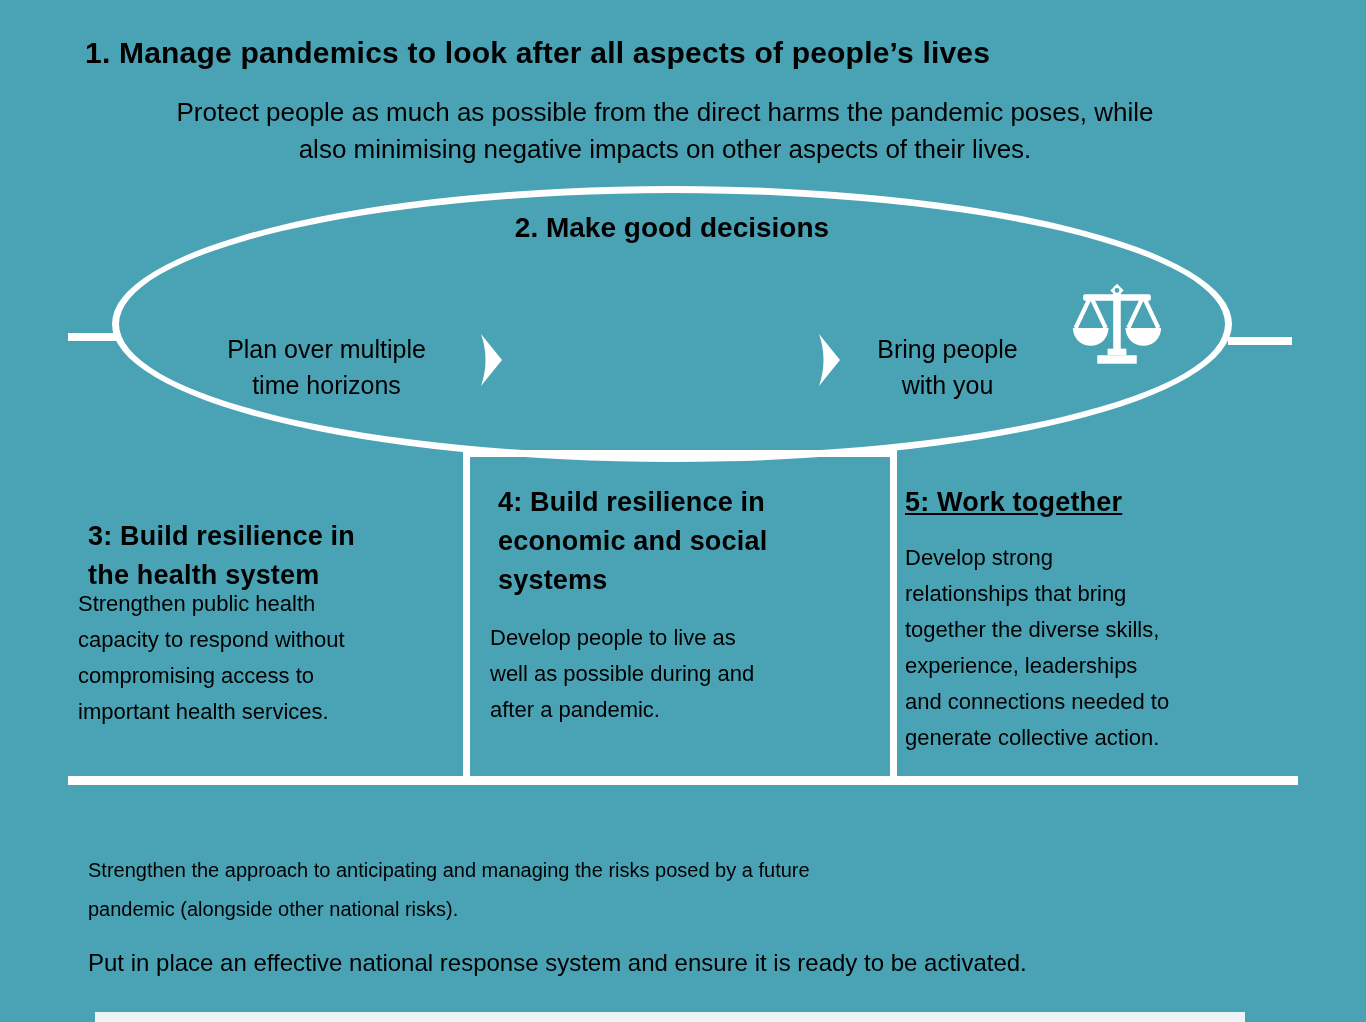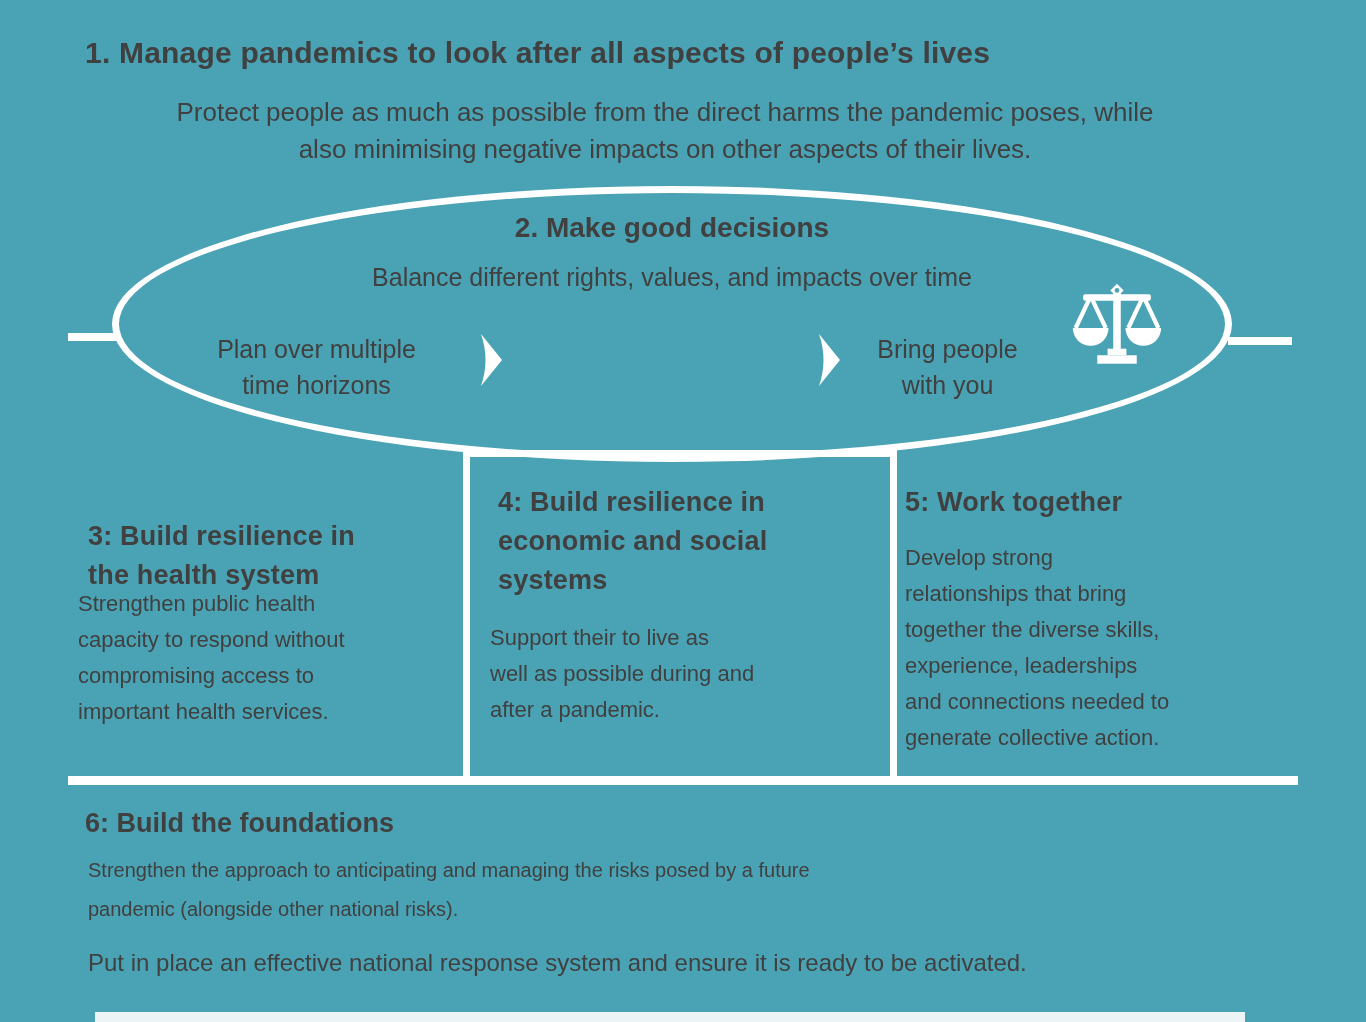--- a/index.html
+++ b/index.html
@@ -2,61 +2,61 @@
 <html><head>
 <meta charset="utf-8">
 <style>
   html,body{margin:0;padding:0;background:#3a8fa0;}
   #canvas{
     position:relative;
     width:1366px;height:1022px;
     background:#4AA3B4;
     overflow:hidden;
     font-family:"Liberation Sans","DejaVu Sans",sans-serif;
-    color:#404040;
+    color:#000000;
   }
   .abs{position:absolute;}
   .preline{white-space:pre-line;}
 
   .s1-title{left:85px;top:36px;font-size:30px;font-weight:bold;letter-spacing:.2px;}
   .s1-sub{left:40px;top:94px;width:1250px;font-size:26px;line-height:37px;text-align:center;}
 
   .ellipse{
     left:112px;top:186px;width:1106px;height:262px;
     border:7px solid #ffffff;border-radius:50%;
   }
   .tick{height:8px;background:#ffffff;}
   .tick-left{left:68px;top:333px;width:50px;}
   .tick-right{left:1228px;top:337px;width:64px;}
 
   .e-title{left:112px;top:212px;width:1120px;text-align:center;font-size:28px;font-weight:bold;}
   .e-sub{left:112px;top:263px;width:1120px;text-align:center;font-size:25px;}
 
   .step{top:331px;font-size:25px;line-height:36px;text-align:center;}
-  .step1{left:174px;width:285px;}
+  .step1{left:184px;width:285px;}
   .step2{left:512px;width:290px;}
   .step3{left:850px;width:195px;}
   .arrow{top:334px;width:22px;height:52px;}
   .arrow1{left:480px;}
   .arrow2{left:818px;}
   .scales{left:1070px;top:280px;width:94px;height:96px;}
 
   .divider-v{width:7px;background:#ffffff;top:450px;height:330px;}
   .divider-v1{left:463px;}
   .divider-v2{left:890px;}
   .cell-top-line{left:463px;top:450px;width:434px;height:7px;background:#ffffff;}
   .divider-h{left:68px;top:776px;width:1230px;height:9px;background:#ffffff;}
 
   .col-title{font-size:27px;font-weight:bold;line-height:39px;letter-spacing:.2px;}
   .col-body{font-size:22px;line-height:36px;}
   .col3-title{left:88px;top:483px;width:360px;margin-top:34px;}
   .col3-body{left:78px;top:586px;width:380px;}
   .col4-title{left:498px;top:483px;width:360px;}
   .col4-body{left:490px;top:620px;width:380px;}
-  .col5-title{left:905px;top:483px;width:360px;}
+  .col5-title{left:905px;top:483px;width:360px;text-decoration:underline;}
   .col5-body{left:905px;top:540px;width:370px;}
 
   .s6-title{left:85px;top:808px;font-size:27px;font-weight:bold;}
   .s6-p1{left:88px;top:851px;width:1220px;font-size:20px;line-height:39px;}
   .s6-p2{left:88px;top:944px;width:1240px;font-size:24px;line-height:38px;}
 
   .bottom-strip{left:95px;top:1012px;width:1150px;height:10px;background:#edf4f5;}
 </style>
 </head>
 <body>
@@ -65,21 +65,20 @@
 
   <div class="abs s1-title">1. Manage pandemics to look after all aspects of people’s lives</div>
   <div class="abs s1-sub preline">Protect people as much as possible from the direct harms the pandemic poses, while
 also minimising negative impacts on other aspects of their lives.</div>
 
   <div class="abs ellipse"></div>
   <div class="abs tick tick-left"></div>
   <div class="abs tick tick-right"></div>
 
   <div class="abs e-title">2. Make good decisions</div>
-  <div class="abs e-sub">Balance different rights, values, and impacts over time</div>
 
   <div class="abs step step1 preline">Plan over multiple
 time horizons</div>
   <div class="abs arrow arrow1">
     <svg width="22" height="52" viewBox="0 0 22 52">
         <path d="M1 0 Q10 26 1 52 L22 26 Z" fill="#ffffff"></path>
       </svg>
   </div>
   <div class="abs arrow arrow2">
     <svg width="22" height="52" viewBox="0 0 22 52">
@@ -116,31 +115,30 @@
   <div class="abs col-title col3-title preline">3: Build resilience in
 the health system</div>
   <div class="abs col-body col3-body preline">Strengthen public health
 capacity to respond without
 compromising access to
 important health services.</div>
 
   <div class="abs col-title col4-title preline">4: Build resilience in
 economic and social
 systems</div>
-  <div class="abs col-body col4-body preline">Support their to live as
+  <div class="abs col-body col4-body preline">Develop people to live as
 well as possible during and
 after a pandemic.</div>
 
   <div class="abs col-title col5-title preline">5: Work together</div>
   <div class="abs col-body col5-body preline">Develop strong
 relationships that bring
 together the diverse skills,
 experience, leaderships
 and connections needed to
 generate collective action.</div>
 
-  <div class="abs s6-title">6: Build the foundations</div>
   <div class="abs s6-p1 preline">Strengthen the approach to anticipating and managing the risks posed by a future
 pandemic (alongside other national risks).</div>
   <div class="abs s6-p2 preline">Put in place an effective national response system and ensure it is ready to be activated.</div>
 
   <div class="abs bottom-strip"></div>
 </div>
 
 </body></html>

